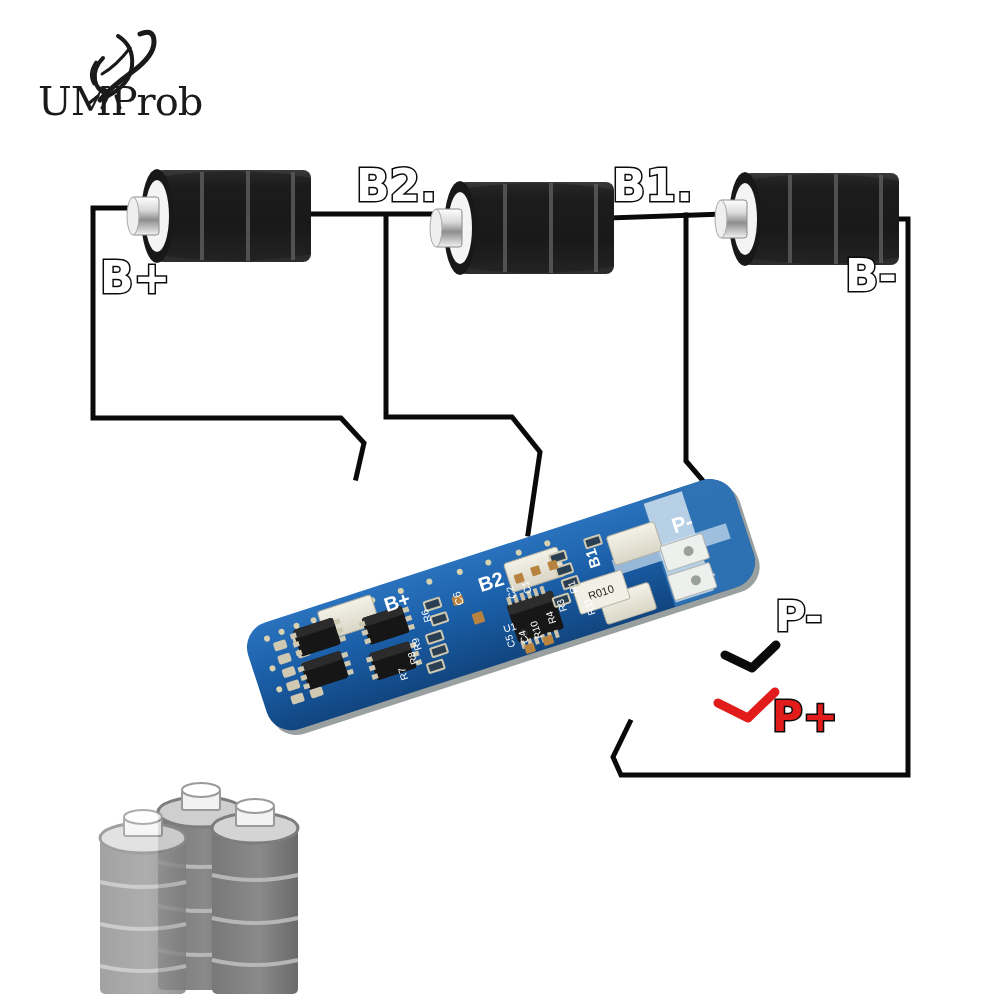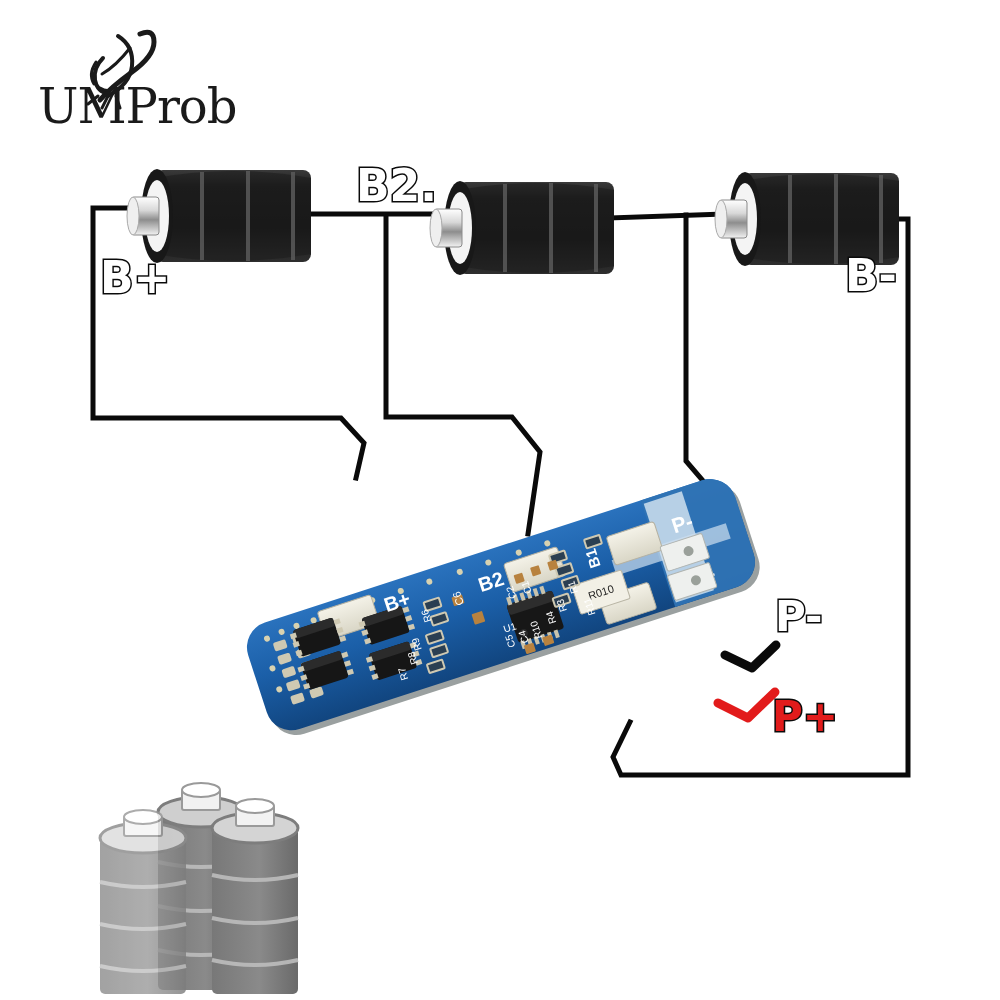--- a/index.html
+++ b/index.html
@@ -19,21 +19,21 @@
     paint-order:stroke fill;
     letter-spacing:0px;
     white-space:nowrap;
     user-select:none;
   }
   .lbl-red{color:#e21b1b;}
   .brand{
     position:absolute;
     left:38px; top:78px;
     font-family:"DejaVu Serif","Liberation Serif",serif;
-    font-size:48px;
+    font-size:40px;
     color:#1a1a1a;
     letter-spacing:-1px;
     white-space:nowrap;
   }
 </style>
 </head>
 <body>
 
 <div id="stage">
 
@@ -366,20 +366,21 @@
       <path d="M130 48 q-14 18 -28 26" stroke-width="3"></path>
     </g>
   </svg>
 
   <div class="brand">UMProb</div>
 
   <div class="lbl" style="left:100px; top:252px; font-size:44px;">B+</div>
 
   <div class="lbl" style="left:337px; top:160px; font-size:44px;margin-left:19px;">B2.</div>
 
+  <div class="lbl" style="left:612px; top:160px; font-size:44px;">B1.</div>
 
   <div class="lbl" style="left:845px; top:250px; font-size:44px;">B-</div>
 
   <div class="lbl" style="left:775px; top:592px; font-size:42px;">P-</div>
 
   <div class="lbl lbl-red" style="left:772px; top:692px; font-size:42px;">P+</div>
 
 </div>
 
 </body></html>

